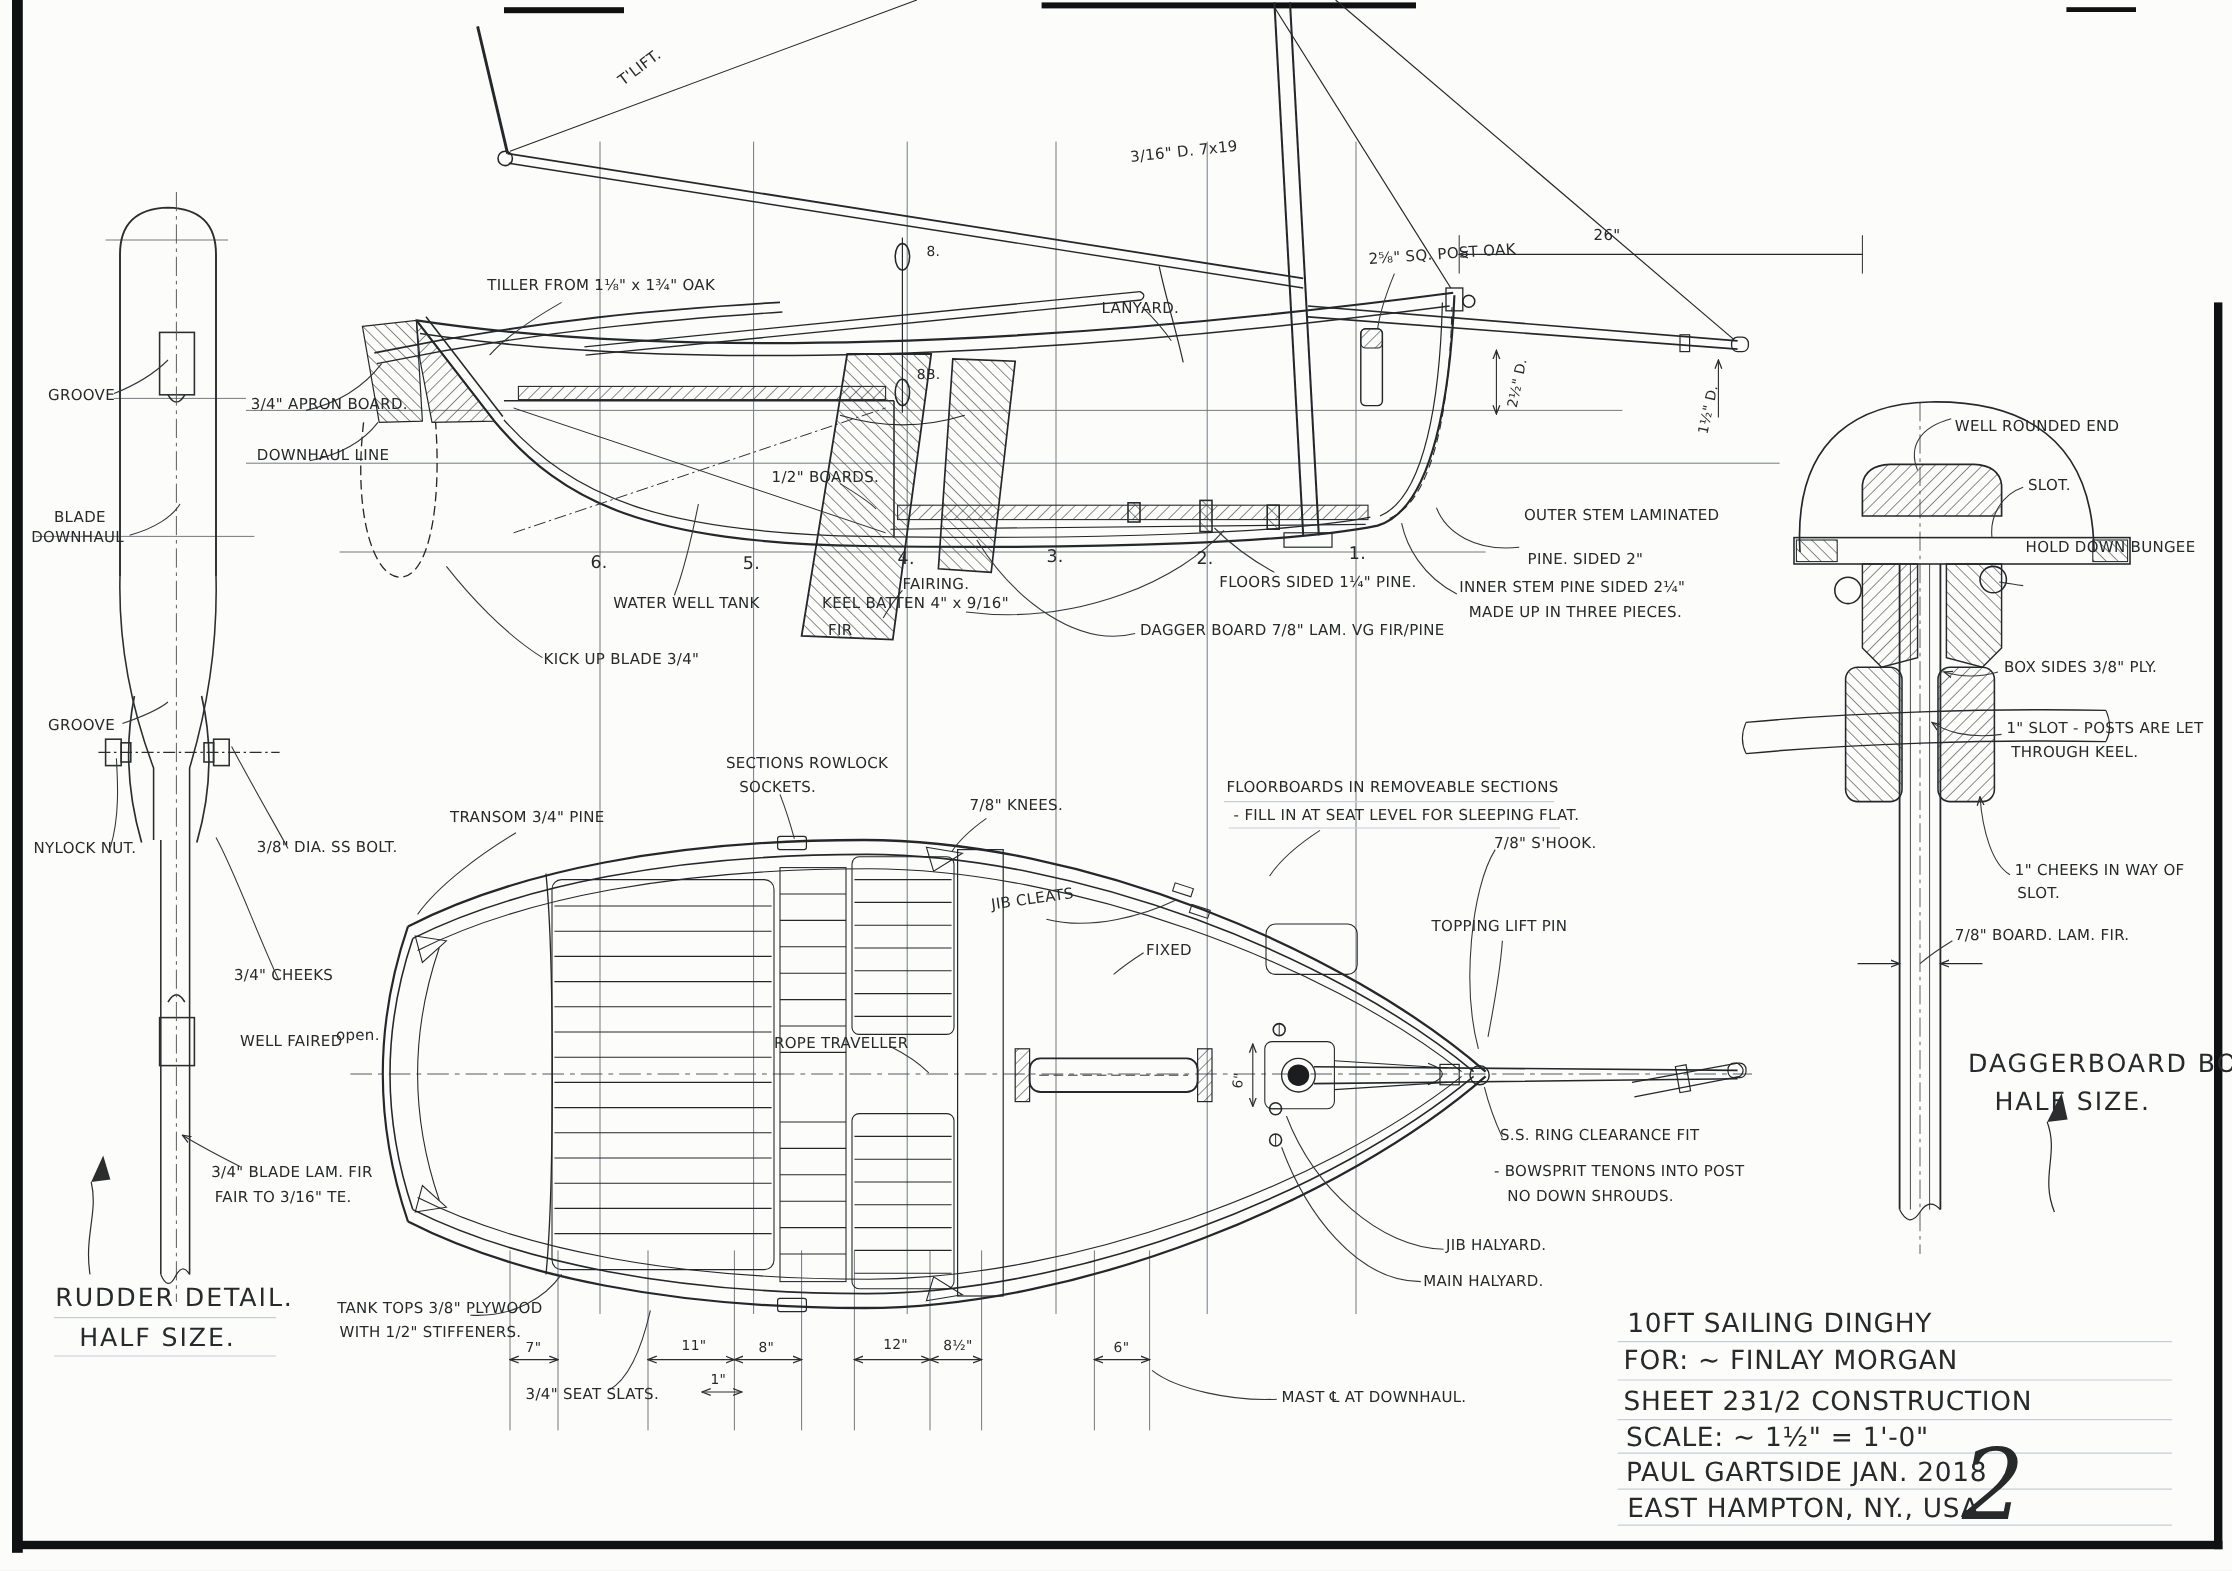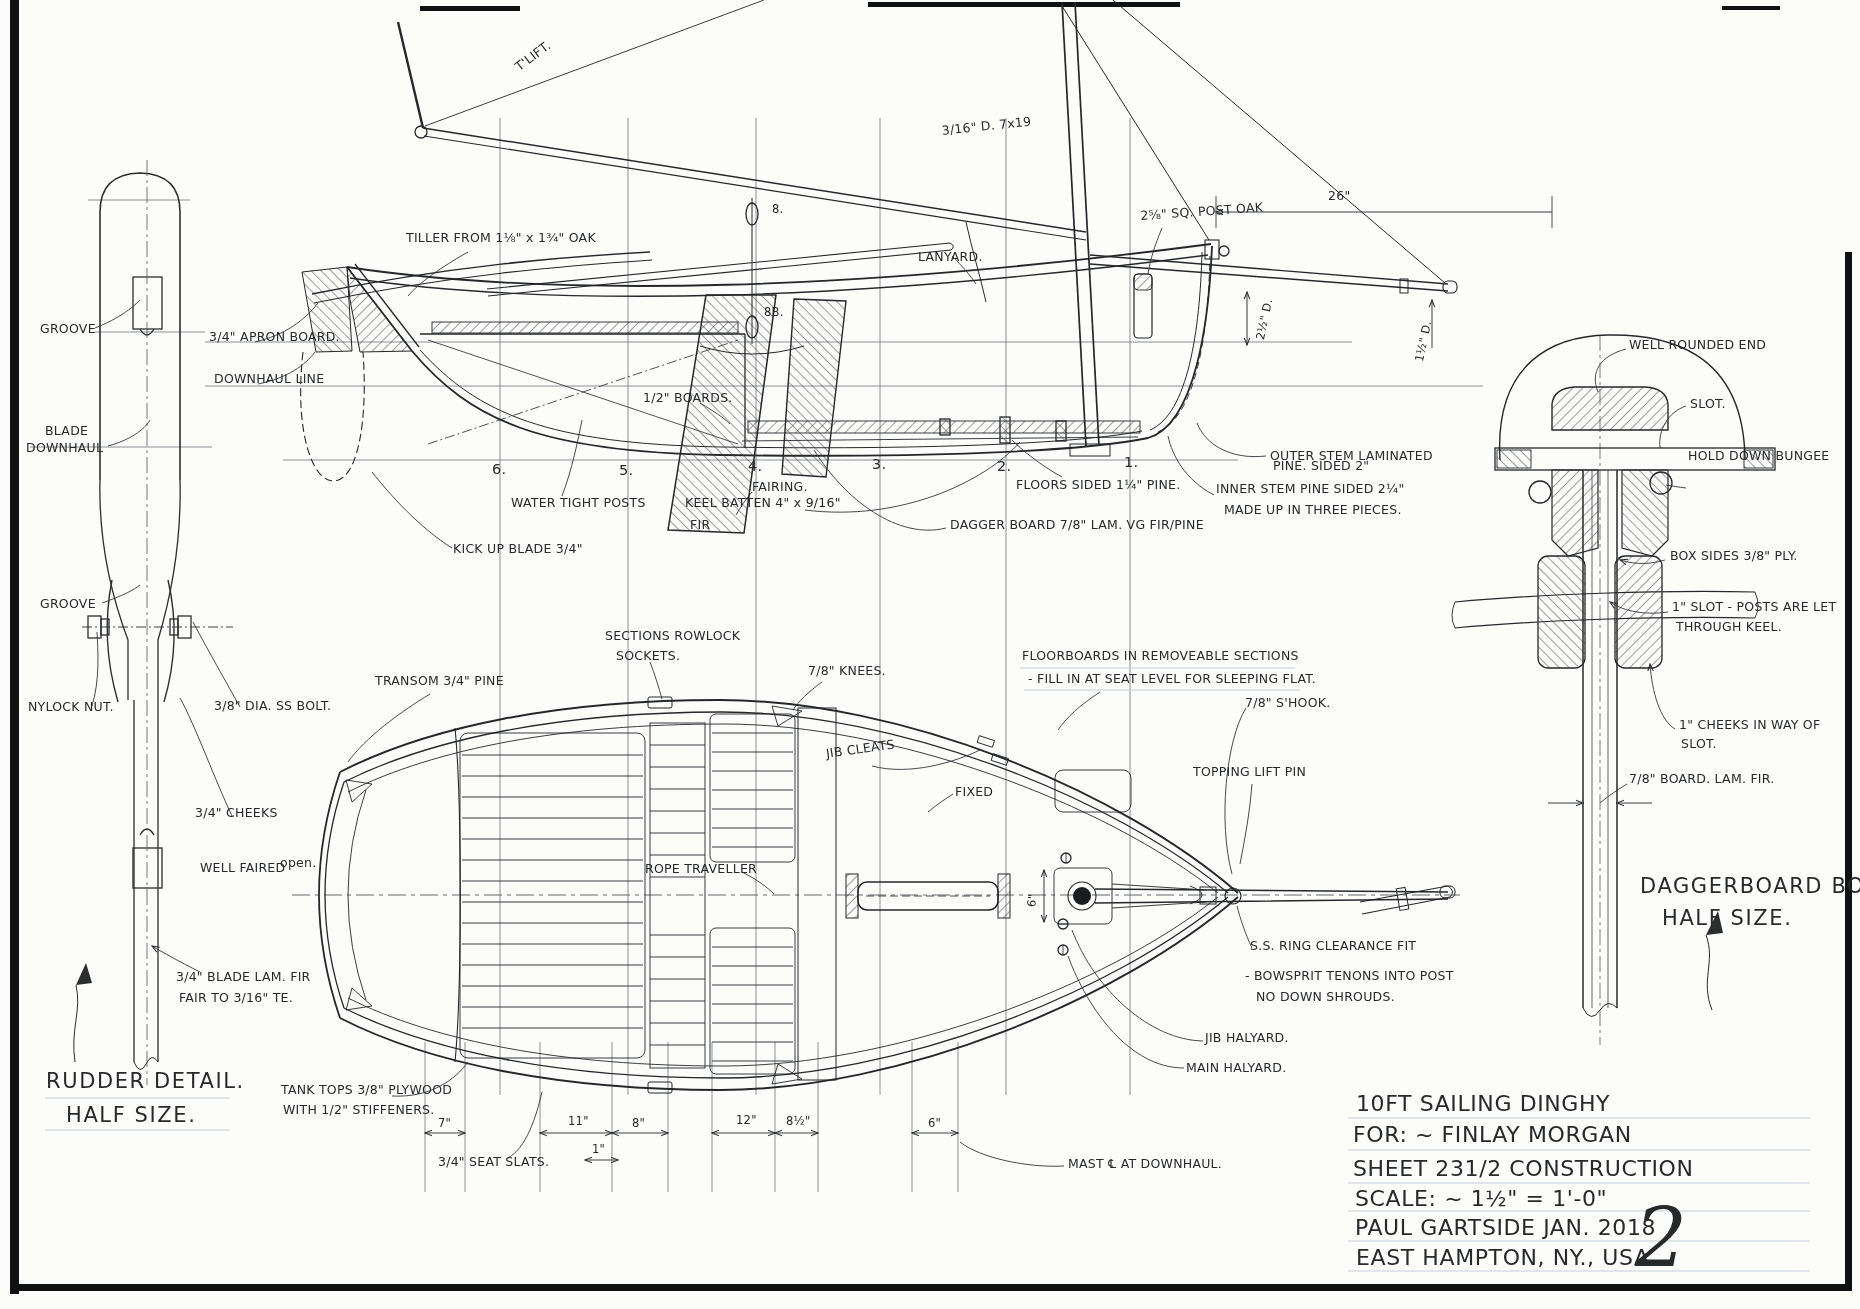--- a/index.html
+++ b/index.html
@@ -377,28 +377,28 @@
 <div class="lbl" style="left:406px;top:230px">TILLER FROM 1⅛" x 1¾" OAK</div>
 <div class="lbl" style="left:209px;top:329px">3/4" APRON BOARD.</div>
 <div class="lbl" style="left:214px;top:371px">DOWNHAUL LINE</div>
 <div class="lbl" style="left:941px;top:123px;transform:rotate(-6deg)">3/16" D. 7x19</div>
 <div class="lbl" style="left:918px;top:249px">LANYARD.</div>
 <div class="lbl" style="left:1140px;top:208px;transform:rotate(-4deg)">2⅝" SQ. POST OAK</div>
 <div class="lbl" style="left:1328px;top:188px">26"</div>
 <div class="lbl sm" style="left:1253px;top:338px;transform:rotate(-78deg)">2½" D.</div>
 <div class="lbl sm" style="left:1412px;top:360px;transform:rotate(-78deg)">1½" D.</div>
 <div class="lbl" style="left:643px;top:390px">1/2" BOARDS.</div>
-<div class="lbl" style="left:511px;top:495px">WATER TIGHT POSTS</div>
+<div class="lbl" style="left:511px;top:495px">WATER WELL TANK</div>
 <div class="lbl" style="left:685px;top:495px">KEEL BATTEN 4" x 9/16"</div>
 <div class="lbl" style="left:690px;top:517px">FIR</div>
 <div class="lbl" style="left:453px;top:541px">KICK UP BLADE 3/4"</div>
 <div class="lbl" style="left:752px;top:479px">FAIRING.</div>
 <div class="lbl" style="left:1016px;top:477px">FLOORS SIDED 1¼" PINE.</div>
 <div class="lbl" style="left:950px;top:517px">DAGGER BOARD 7/8" LAM. VG FIR/PINE</div>
-<div class="lbl" style="left:1270px;top:448px">OUTER STEM LAMINATED</div>
+<div class="lbl" style="left:1270px;top:421px">OUTER STEM LAMINATED</div>
 <div class="lbl" style="left:1273px;top:458px">PINE. SIDED 2"</div>
 <div class="lbl" style="left:1216px;top:481px">INNER STEM PINE SIDED 2¼"</div>
 <div class="lbl" style="left:1224px;top:502px">MADE UP IN THREE PIECES.</div>
 <div class="lbl sm" style="left:772px;top:202px">8.</div>
 <div class="lbl sm" style="left:764px;top:305px">8B.</div>
 <div class="lbl st" style="left:492px;top:460px">6.</div>
 <div class="lbl st" style="left:619px;top:461px">5.</div>
 <div class="lbl st" style="left:748px;top:457px">4.</div>
 <div class="lbl st" style="left:872px;top:455px">3.</div>
 <div class="lbl st" style="left:997px;top:457px">2.</div>
@@ -427,21 +427,21 @@
 <div class="lbl" style="left:283px;top:1102px">WITH 1/2" STIFFENERS.</div>
 <div class="lbl" style="left:438px;top:1154px">3/4" SEAT SLATS.</div>
 <div class="lbl sm" style="left:438px;top:1116px">7"</div>
 <div class="lbl sm" style="left:568px;top:1114px">11"</div>
 <div class="lbl sm" style="left:632px;top:1116px">8"</div>
 <div class="lbl sm" style="left:592px;top:1142px">1"</div>
 <div class="lbl sm" style="left:736px;top:1113px">12"</div>
 <div class="lbl sm" style="left:786px;top:1114px">8½"</div>
 <div class="lbl sm" style="left:928px;top:1116px">6"</div>
 
-<div class="lbl" style="left:1629px;top:337px">WELL ROUNDED END</div>
+<div class="lbl" style="left:1629px;top:347px">WELL ROUNDED END</div>
 <div class="lbl" style="left:1690px;top:396px">SLOT.</div>
 <div class="lbl" style="left:1688px;top:448px">HOLD DOWN BUNGEE</div>
 <div class="lbl" style="left:1670px;top:548px">BOX SIDES 3/8" PLY.</div>
 <div class="lbl" style="left:1672px;top:599px">1" SLOT - POSTS ARE LET</div>
 <div class="lbl" style="left:1676px;top:619px">THROUGH KEEL.</div>
 <div class="lbl" style="left:1679px;top:717px">1" CHEEKS IN WAY OF</div>
 <div class="lbl" style="left:1681px;top:736px">SLOT.</div>
 <div class="lbl" style="left:1629px;top:771px">7/8" BOARD.  LAM. FIR.</div>
 <div class="lbl cap" style="left:1640px;top:873px">DAGGERBOARD  BOX.</div>
 <div class="lbl cap" style="left:1662px;top:905px">HALF  SIZE.</div>

